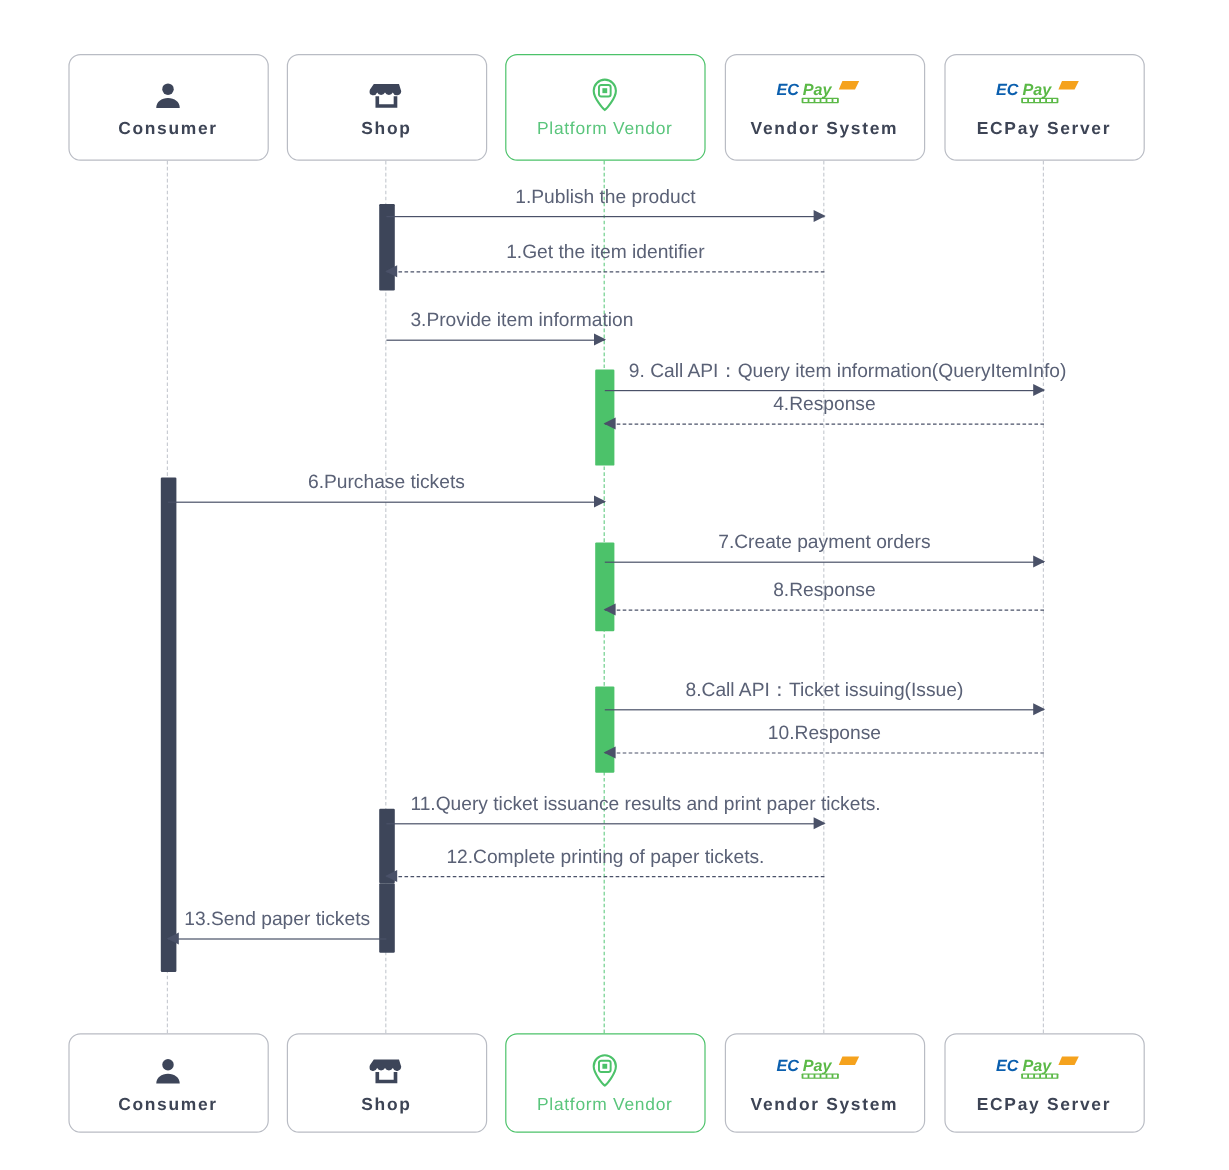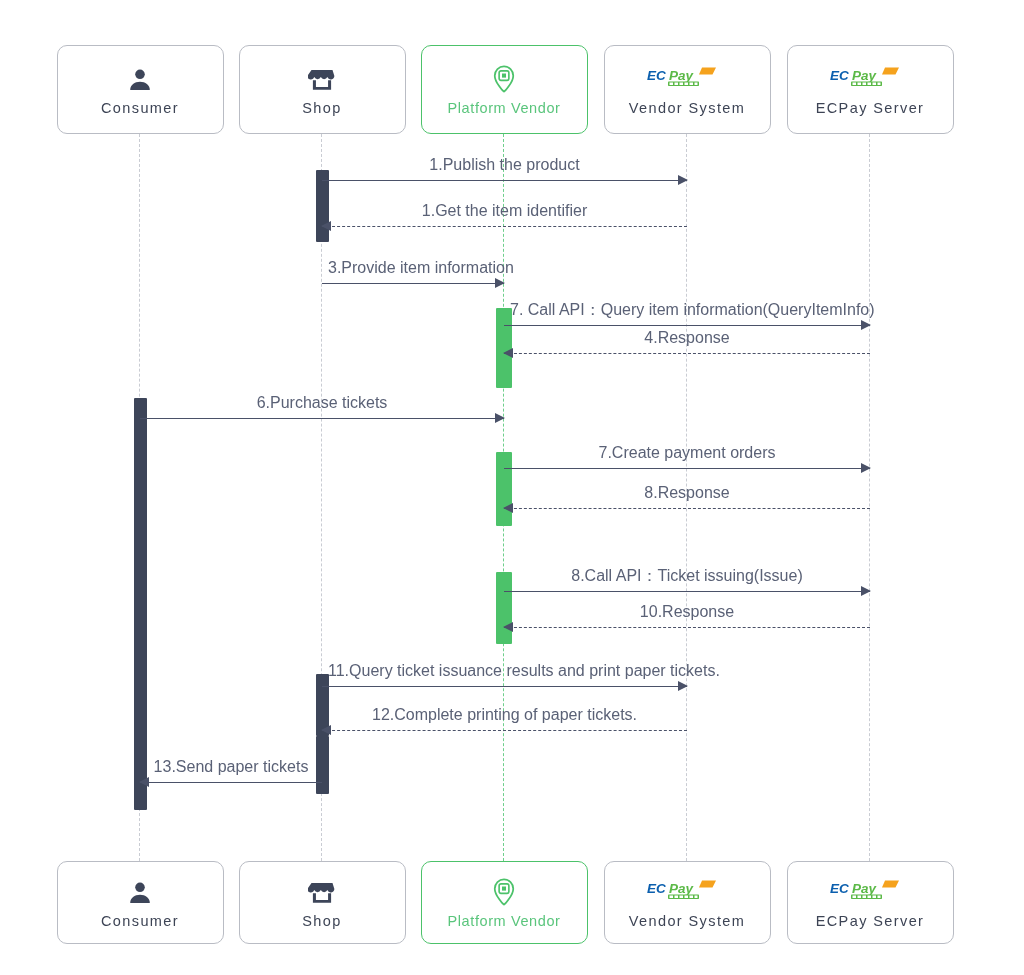--- a/index.html
+++ b/index.html
@@ -12,21 +12,21 @@
 
   
   .actor-box{
     position:absolute;box-sizing:border-box;
     border:1px solid #b9bcc4;border-radius:10px;background:#fff;
     display:flex;flex-direction:column;align-items:center;justify-content:center;
     gap:7px;
   }
   .actor-box.accent{border-color:#4cc26a;}
   .actor-label{
-    font-size:14.5px;font-weight:400;color:#3d4455;letter-spacing:1.4px;
+    font-size:14.5px;font-weight:700;color:#3d4455;letter-spacing:1.4px;
     white-space:nowrap;line-height:1;
   }
   .actor-box.accent .actor-label{color:#5ac57c;font-weight:500;letter-spacing:0.6px;}
   .actor-icon{height:30px;display:flex;align-items:flex-end;justify-content:center;}
 
   
   .lifeline{
     position:absolute;width:0;border-left:1.6px dashed #c9ccd3;
   }
   .lifeline.accent{border-left-color:#6fcf8c;}
@@ -47,21 +47,21 @@
     position:absolute;top:-5px;width:0;height:0;
     border-top:5.5px solid transparent;border-bottom:5.5px solid transparent;
   }
   .msg.right .head{right:-1px;border-left:10px solid #4a5168;}
   .msg.left  .head{left:-1px;border-right:10px solid #4a5168;}
   .msg .caption{
     position:absolute;bottom:7px;white-space:nowrap;
     font-size:16px;color:#5a6176;line-height:1;
   }
   .msg .caption.center{left:50%;transform:translateX(-50%);}
-  .msg .caption.start{left:6px;}
+  .msg .caption.start{left:20px;}
 
   
   .ecpay{display:block;}
 </style>
 </head>
 <body>
 
 <div id="diagram">
 
 <div class="lifeline" style="left: 139px; top: 134px; height: 727px;"></div>
@@ -215,21 +215,21 @@
       <div class="caption center">1.Get the item identifier</div>
     </div>
     <div class="msg right" style="left: 322px; width: 182px; top: 283px;">
       <div class="line"></div>
       <div class="head"></div>
       <div class="caption start">3.Provide item information</div>
     </div>
     <div class="msg right" style="left: 504px; width: 366px; top: 325px;">
       <div class="line"></div>
       <div class="head"></div>
-      <div class="caption start">7. Call API：Query item information(QueryItemInfo)</div>
+      <div class="caption start">9. Call API：Query item information(QueryItemInfo)</div>
     </div>
     <div class="msg left dashed" style="left: 504px; width: 366px; top: 353px;">
       <div class="line"></div>
       <div class="head"></div>
       <div class="caption center">4.Response</div>
     </div>
     <div class="msg right" style="left: 140px; width: 364px; top: 418px;">
       <div class="line"></div>
       <div class="head"></div>
       <div class="caption center">6.Purchase tickets</div>

